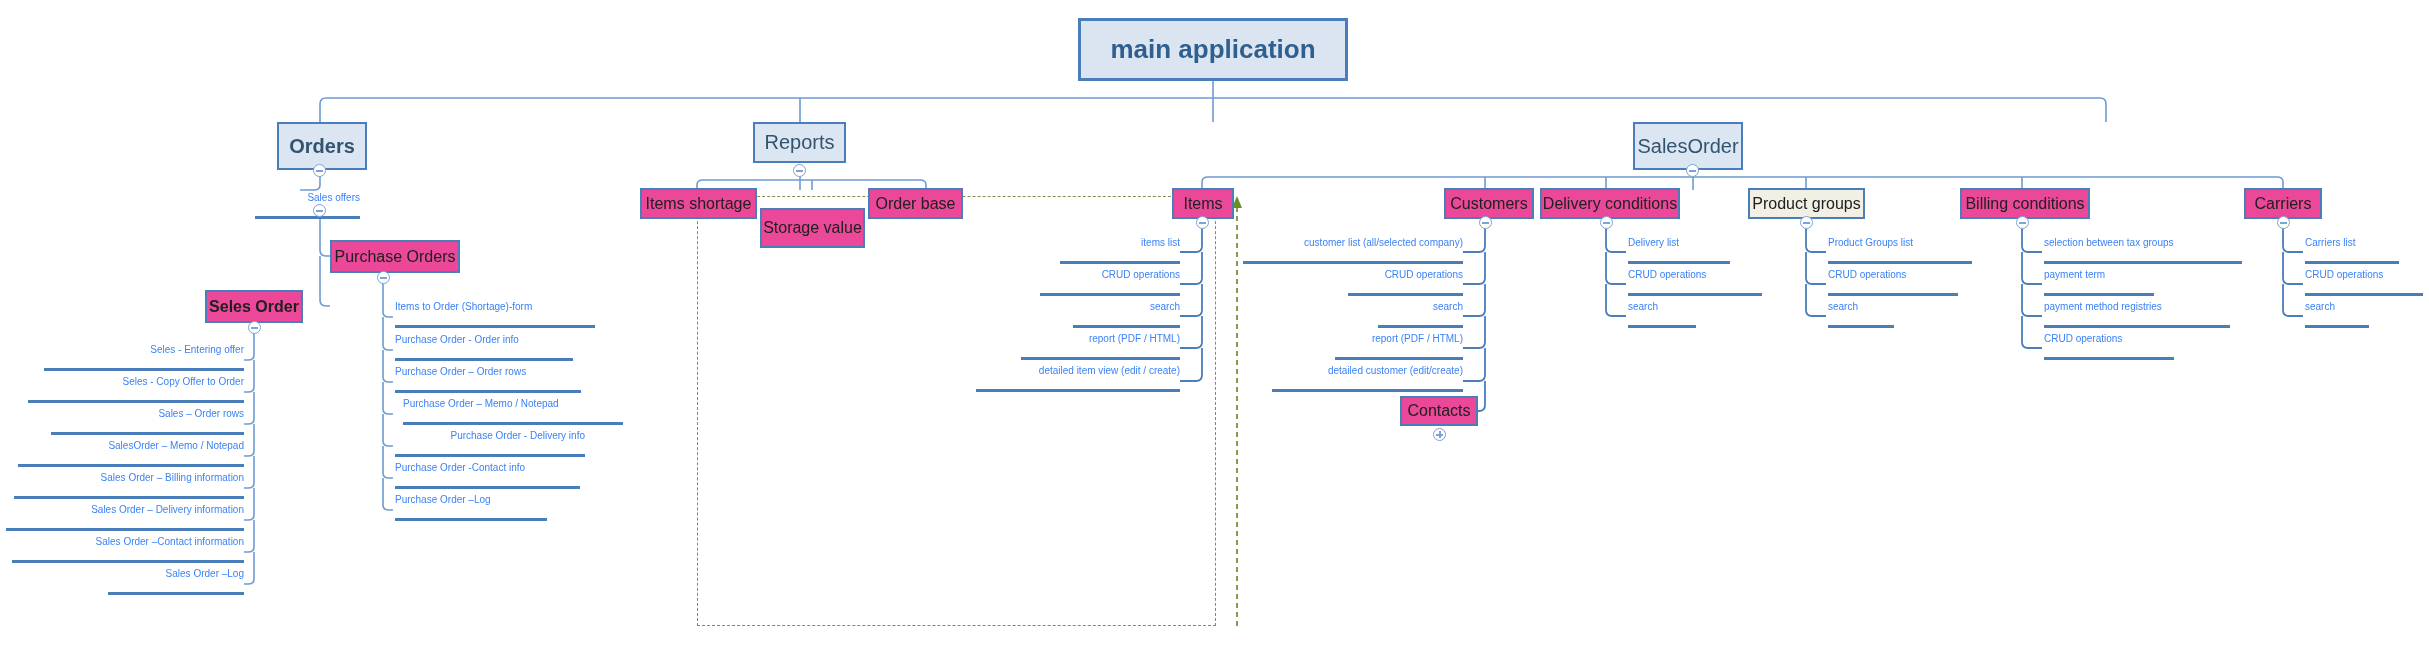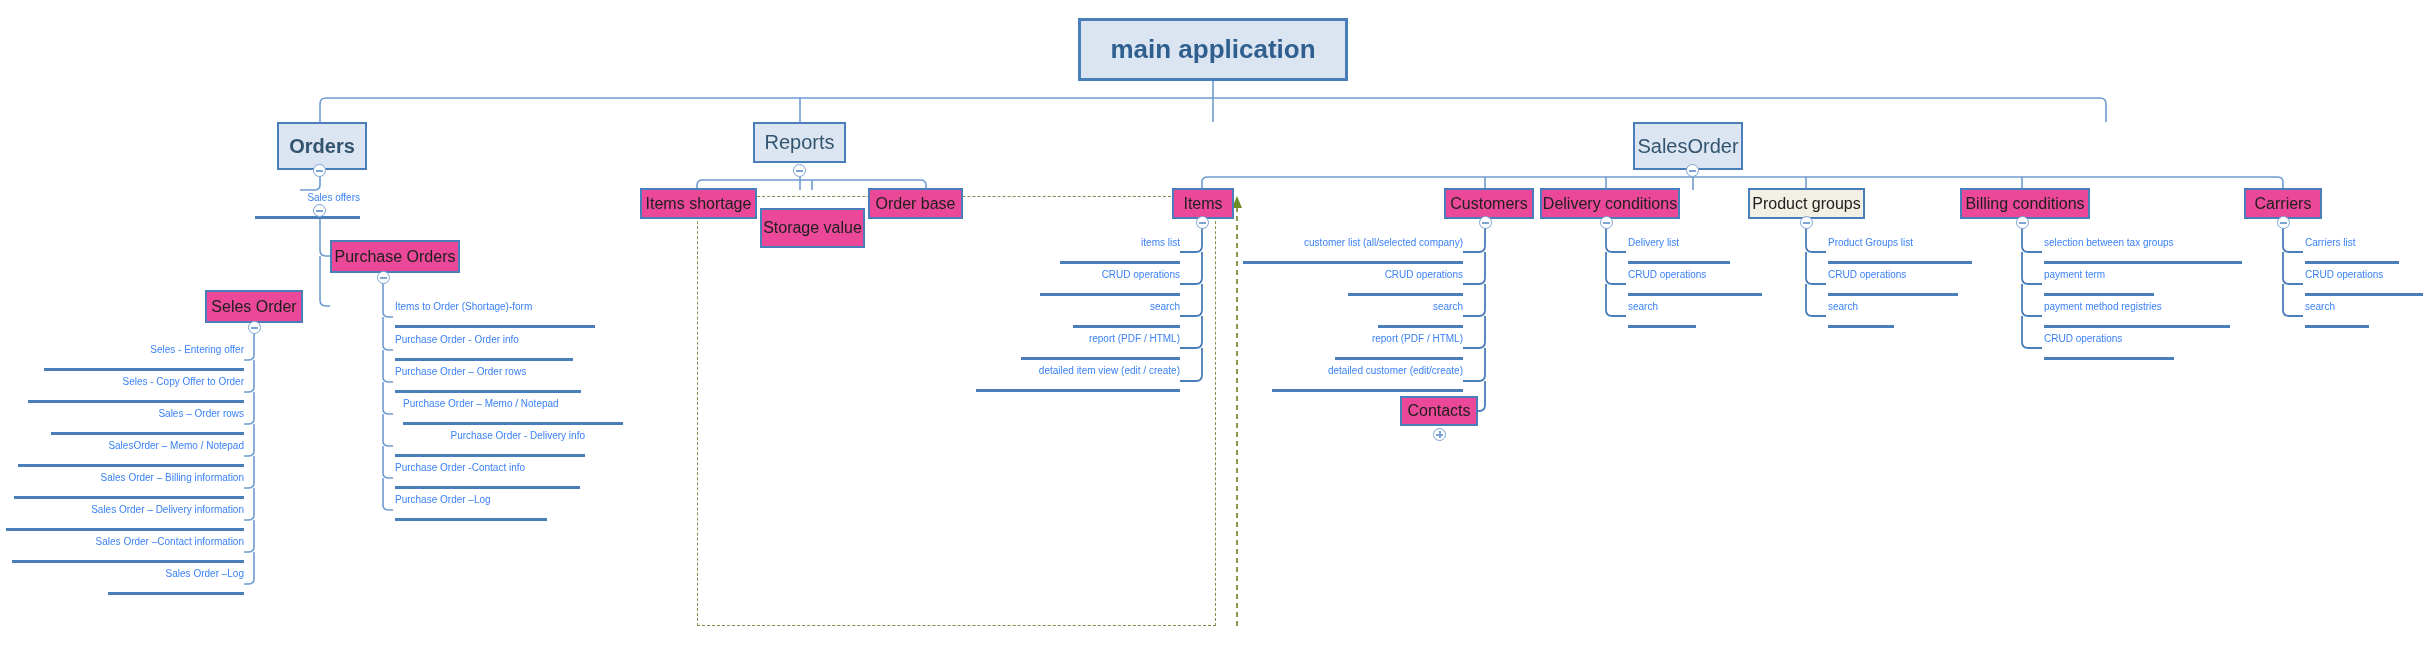--- a/index.html
+++ b/index.html
@@ -155,21 +155,21 @@
   <div class="leaf ralign" style="left:255px;top:188px;width:105px;">
     <span>Sales offers</span>
   </div>
   <div class="exp" style="left:313px;top:204px;"></div>
 
   <div class="box lvl2" style="left:330px;top:240px;width:130px;height:33px;">
     <span>Purchase Orders</span>
   </div>
   <div class="exp" style="left:377px;top:271px;"></div>
 
-  <div class="box lvl2" style="left:205px;top:290px;width:98px;height:33px;">
+  <div class="box lvl2" style="left:205px;top:290px;width:98px;height:33px;font-weight:bold;">
     <span>Seles Order</span>
   </div>
   <div class="exp" style="left:248px;top:321px;"></div>
 
   <div class="leaf ralign" style="left:44px;top:340px;width:200px;">
     <span>Seles - Entering offer</span></div>
   <div class="leaf ralign" style="left:28px;top:372px;width:216px;">
     <span>Seles - Copy Offer to Order</span></div>
   <div class="leaf ralign" style="left:51px;top:404px;width:193px;">
     <span>Sales – Order rows</span></div>

